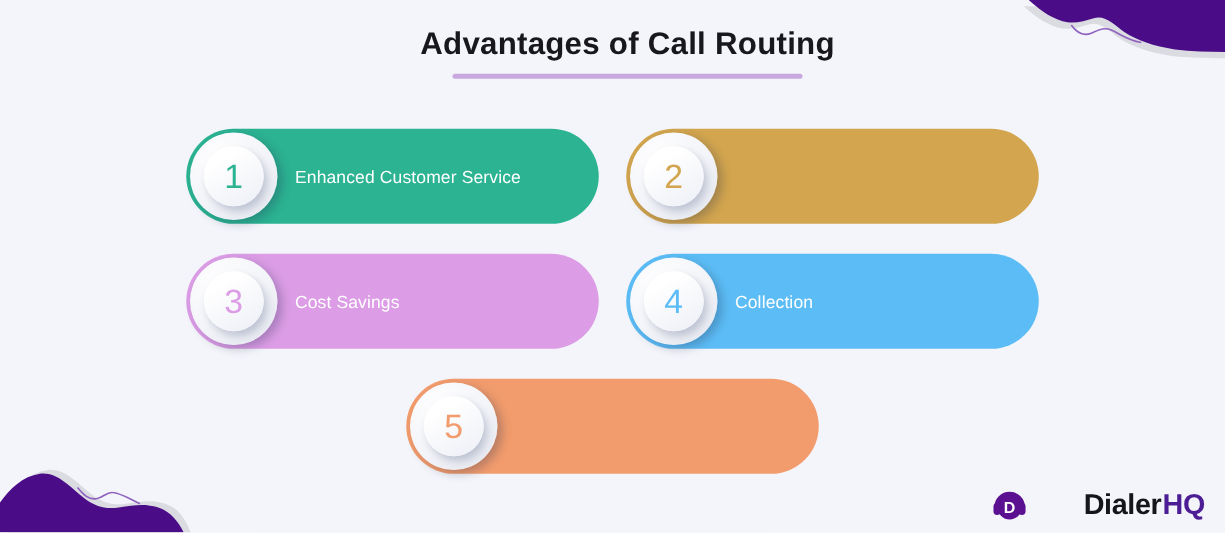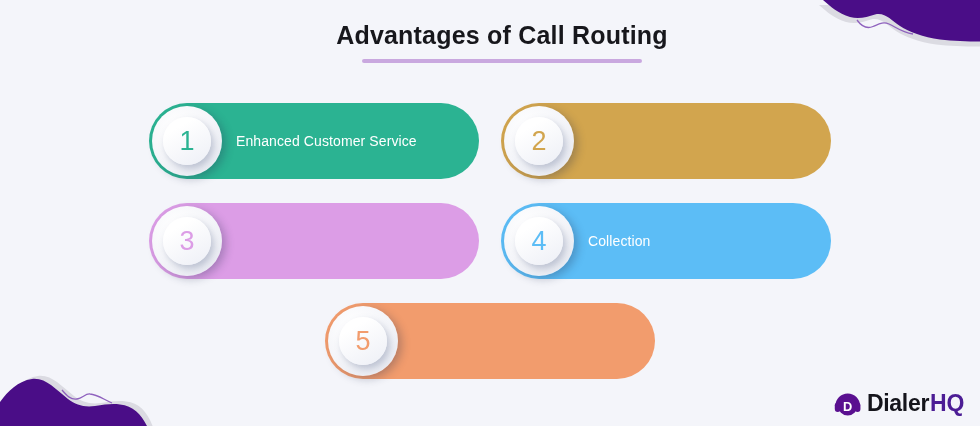--- a/index.html
+++ b/index.html
@@ -152,20 +152,21 @@
       </div>
     </div>
 
     <div class="pill-row">
       <div class="pill" style="background: rgb(220, 157, 230);">
         <div class="badge-outer">
           <div class="badge-inner">
             <span class="num" style="color: rgb(220, 157, 230);">3</span>
           </div>
         </div>
+        <span class="pill-label">Cost Savings</span>
       </div>
       <div class="pill" style="background: rgb(92, 189, 246);">
         <div class="badge-outer">
           <div class="badge-inner">
             <span class="num" style="color: rgb(92, 189, 246);">4</span>
           </div>
         </div>
         <span class="pill-label">Collection</span>
       </div>
     </div>
@@ -183,17 +184,17 @@
   </div>
 
   <div class="logo">
     <svg width="29" height="29" viewBox="0 0 26 26" aria-hidden="true">
       <path d="M4 15 a9.2 9.2 0 0 1 18.4 0" fill="none" stroke-width="3.6" stroke="#5A1090"></path>
       <circle cx="13.2" cy="15.2" r="8.6" fill="#5A1090"></circle>
       <rect x="1.6" y="12" width="5.2" height="8.6" rx="2.6" fill="#5A1090"></rect>
       <rect x="19.4" y="12" width="5.2" height="8.6" rx="2.6" fill="#5A1090"></rect>
       <text x="13.2" y="19.4" text-anchor="middle" font-size="11.5" font-weight="bold" font-family="Liberation Sans, sans-serif" fill="#ffffff">D</text>
     </svg>
-    <span class="logo-text primary" style="color: rgb(21, 21, 28);">Dialer</span>
+    <span class="logo-text primary" style="color: rgb(21, 21, 28); margin-left: 40px;">Dialer</span>
     <span class="logo-text accent" style="color: #4c1d95;">HQ</span>
   </div>
 
 </div>
 
 </body></html>

